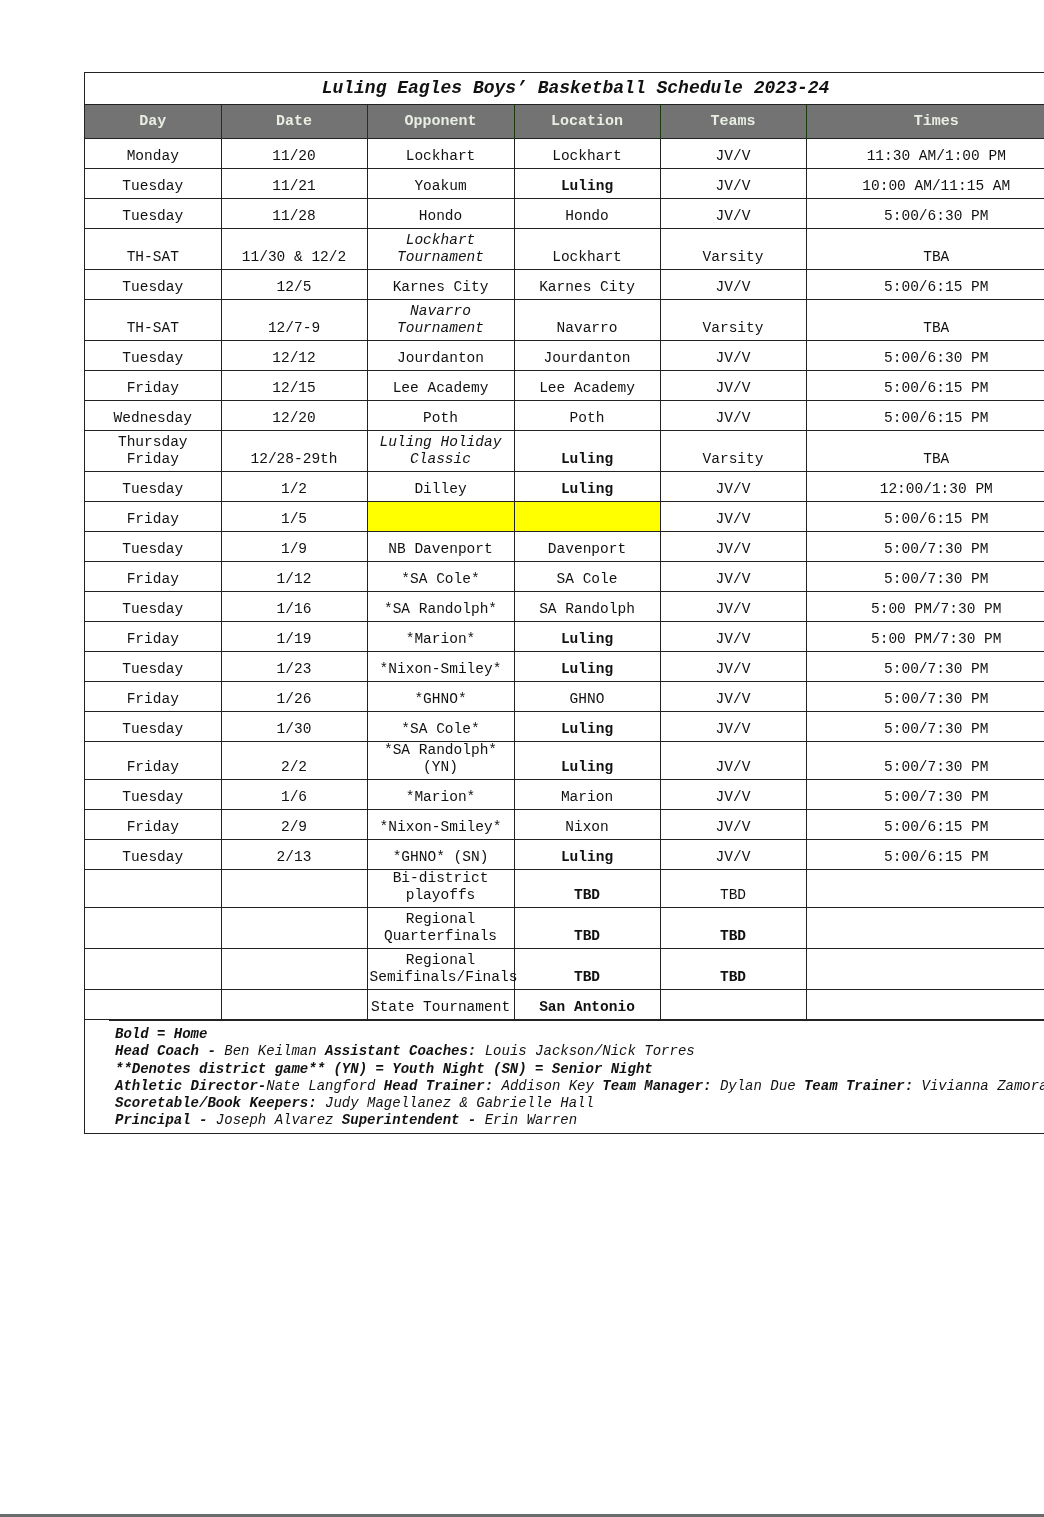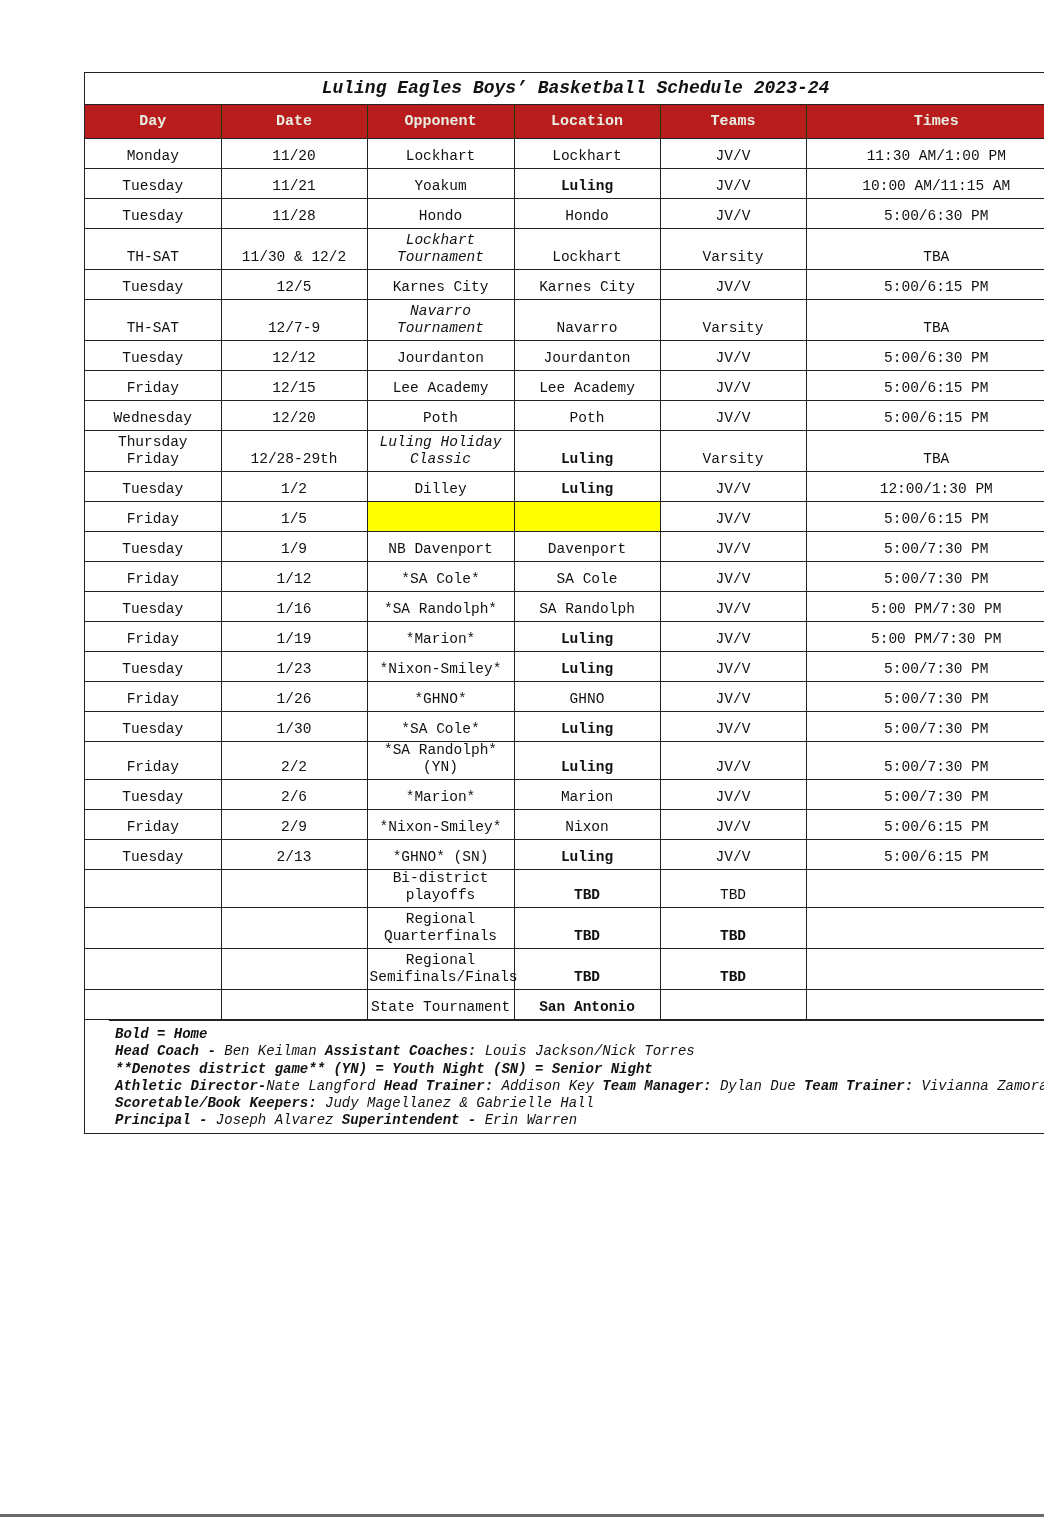--- a/index.html
+++ b/index.html
@@ -1,21 +1,21 @@
 <!DOCTYPE html>
 <html><head>
 <meta charset="utf-8">
 <style>
   html, body { margin:0; padding:0; background:#ffffff; }
   body { width:1044px; height:1517px; position:relative; overflow:hidden; font-family:"Liberation Sans", sans-serif; color:#111; }
   .bottom-bar { position:absolute; left:0; bottom:0; width:1044px; height:3px; background:#6b6b6b; }
   .sheet { position:absolute; left:84px; top:72px; width:983px; border:1.5px solid #222; box-sizing:border-box;font-family:Liberation Mono, monospace; }
   .title { height:31px; line-height:31px; text-align:center; font-weight:bold; font-style:italic; font-size:18px; border-bottom:1.5px solid #222; }
   table { border-collapse:collapse; width:100%; table-layout:fixed; }
-  th { background:#b91c1c; color:#e8eee2; font-weight:bold; font-size:15px; height:31px; border-left:1px solid #1b3a0c; }
+  th { background:#737373; color:#e8eee2; font-weight:bold; font-size:15px; height:31px; border-left:1px solid #1b3a0c; }
   th:first-child { border-left:none; }
   td { font-size:14.5px; text-align:center; vertical-align:bottom; padding:0 2px 3px 2px; border:1.5px solid #222; line-height:17px; }
   tr td:first-child { border-left:none; }
   tr td:last-child { border-right:none; }
   td.bold { font-weight:bold;text-align:center; }
   td.ital { font-style:italic; }
   td.hl { background:#ffff00; }
   .r1 { height:30px; }
   .r2 { height:41px; }
   .notes { border-top:1.5px solid #222; padding:5px 6px 3px 6px; font-size:14px; font-style:italic; line-height:17.3px;margin-left:24px; }
@@ -201,21 +201,21 @@
       <tr class="r1">
         <td>Friday</td>
         <td>2/2</td>
         <td>*SA Randolph* (YN)</td>
         <td class="bold">Luling</td>
         <td>JV/V</td>
         <td>5:00/7:30 PM</td>
       </tr>
       <tr class="r1">
         <td>Tuesday</td>
-        <td>2/6</td>
+        <td>1/6</td>
         <td>*Marion*</td>
         <td>Marion</td>
         <td>JV/V</td>
         <td>5:00/7:30 PM</td>
       </tr>
       <tr class="r1">
         <td>Friday</td>
         <td>2/9</td>
         <td>*Nixon-Smiley*</td>
         <td>Nixon</td>

